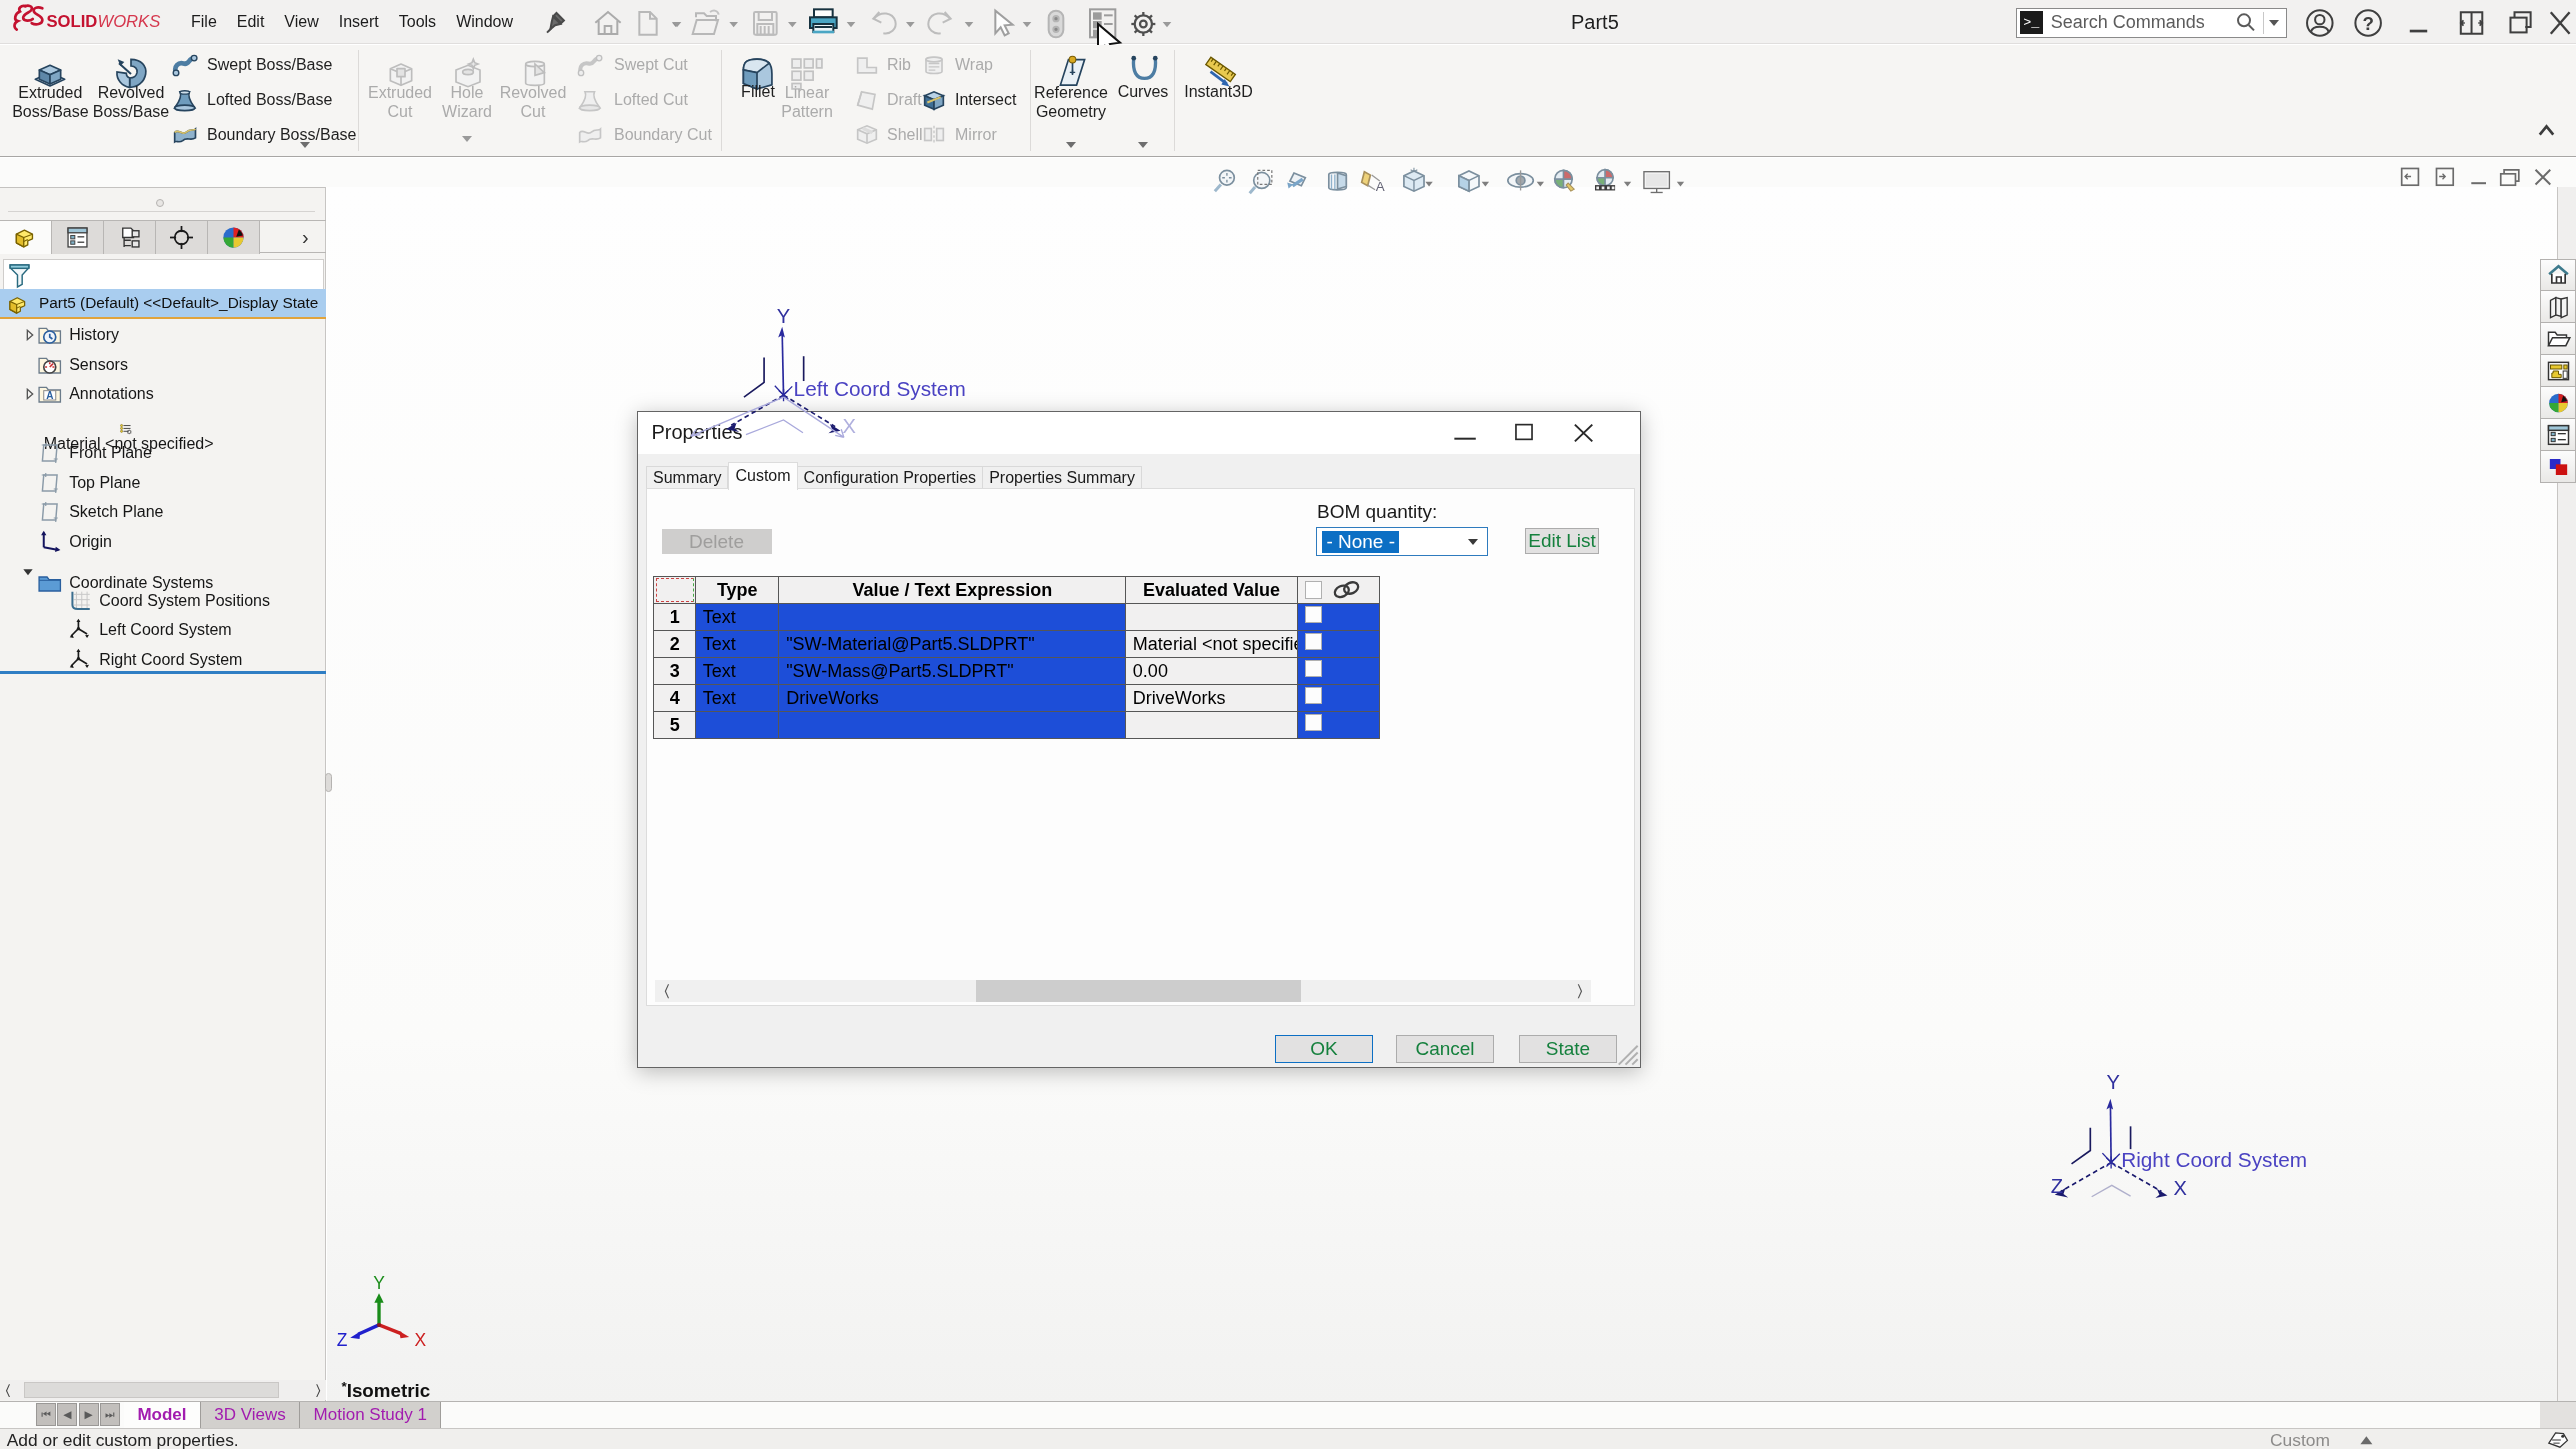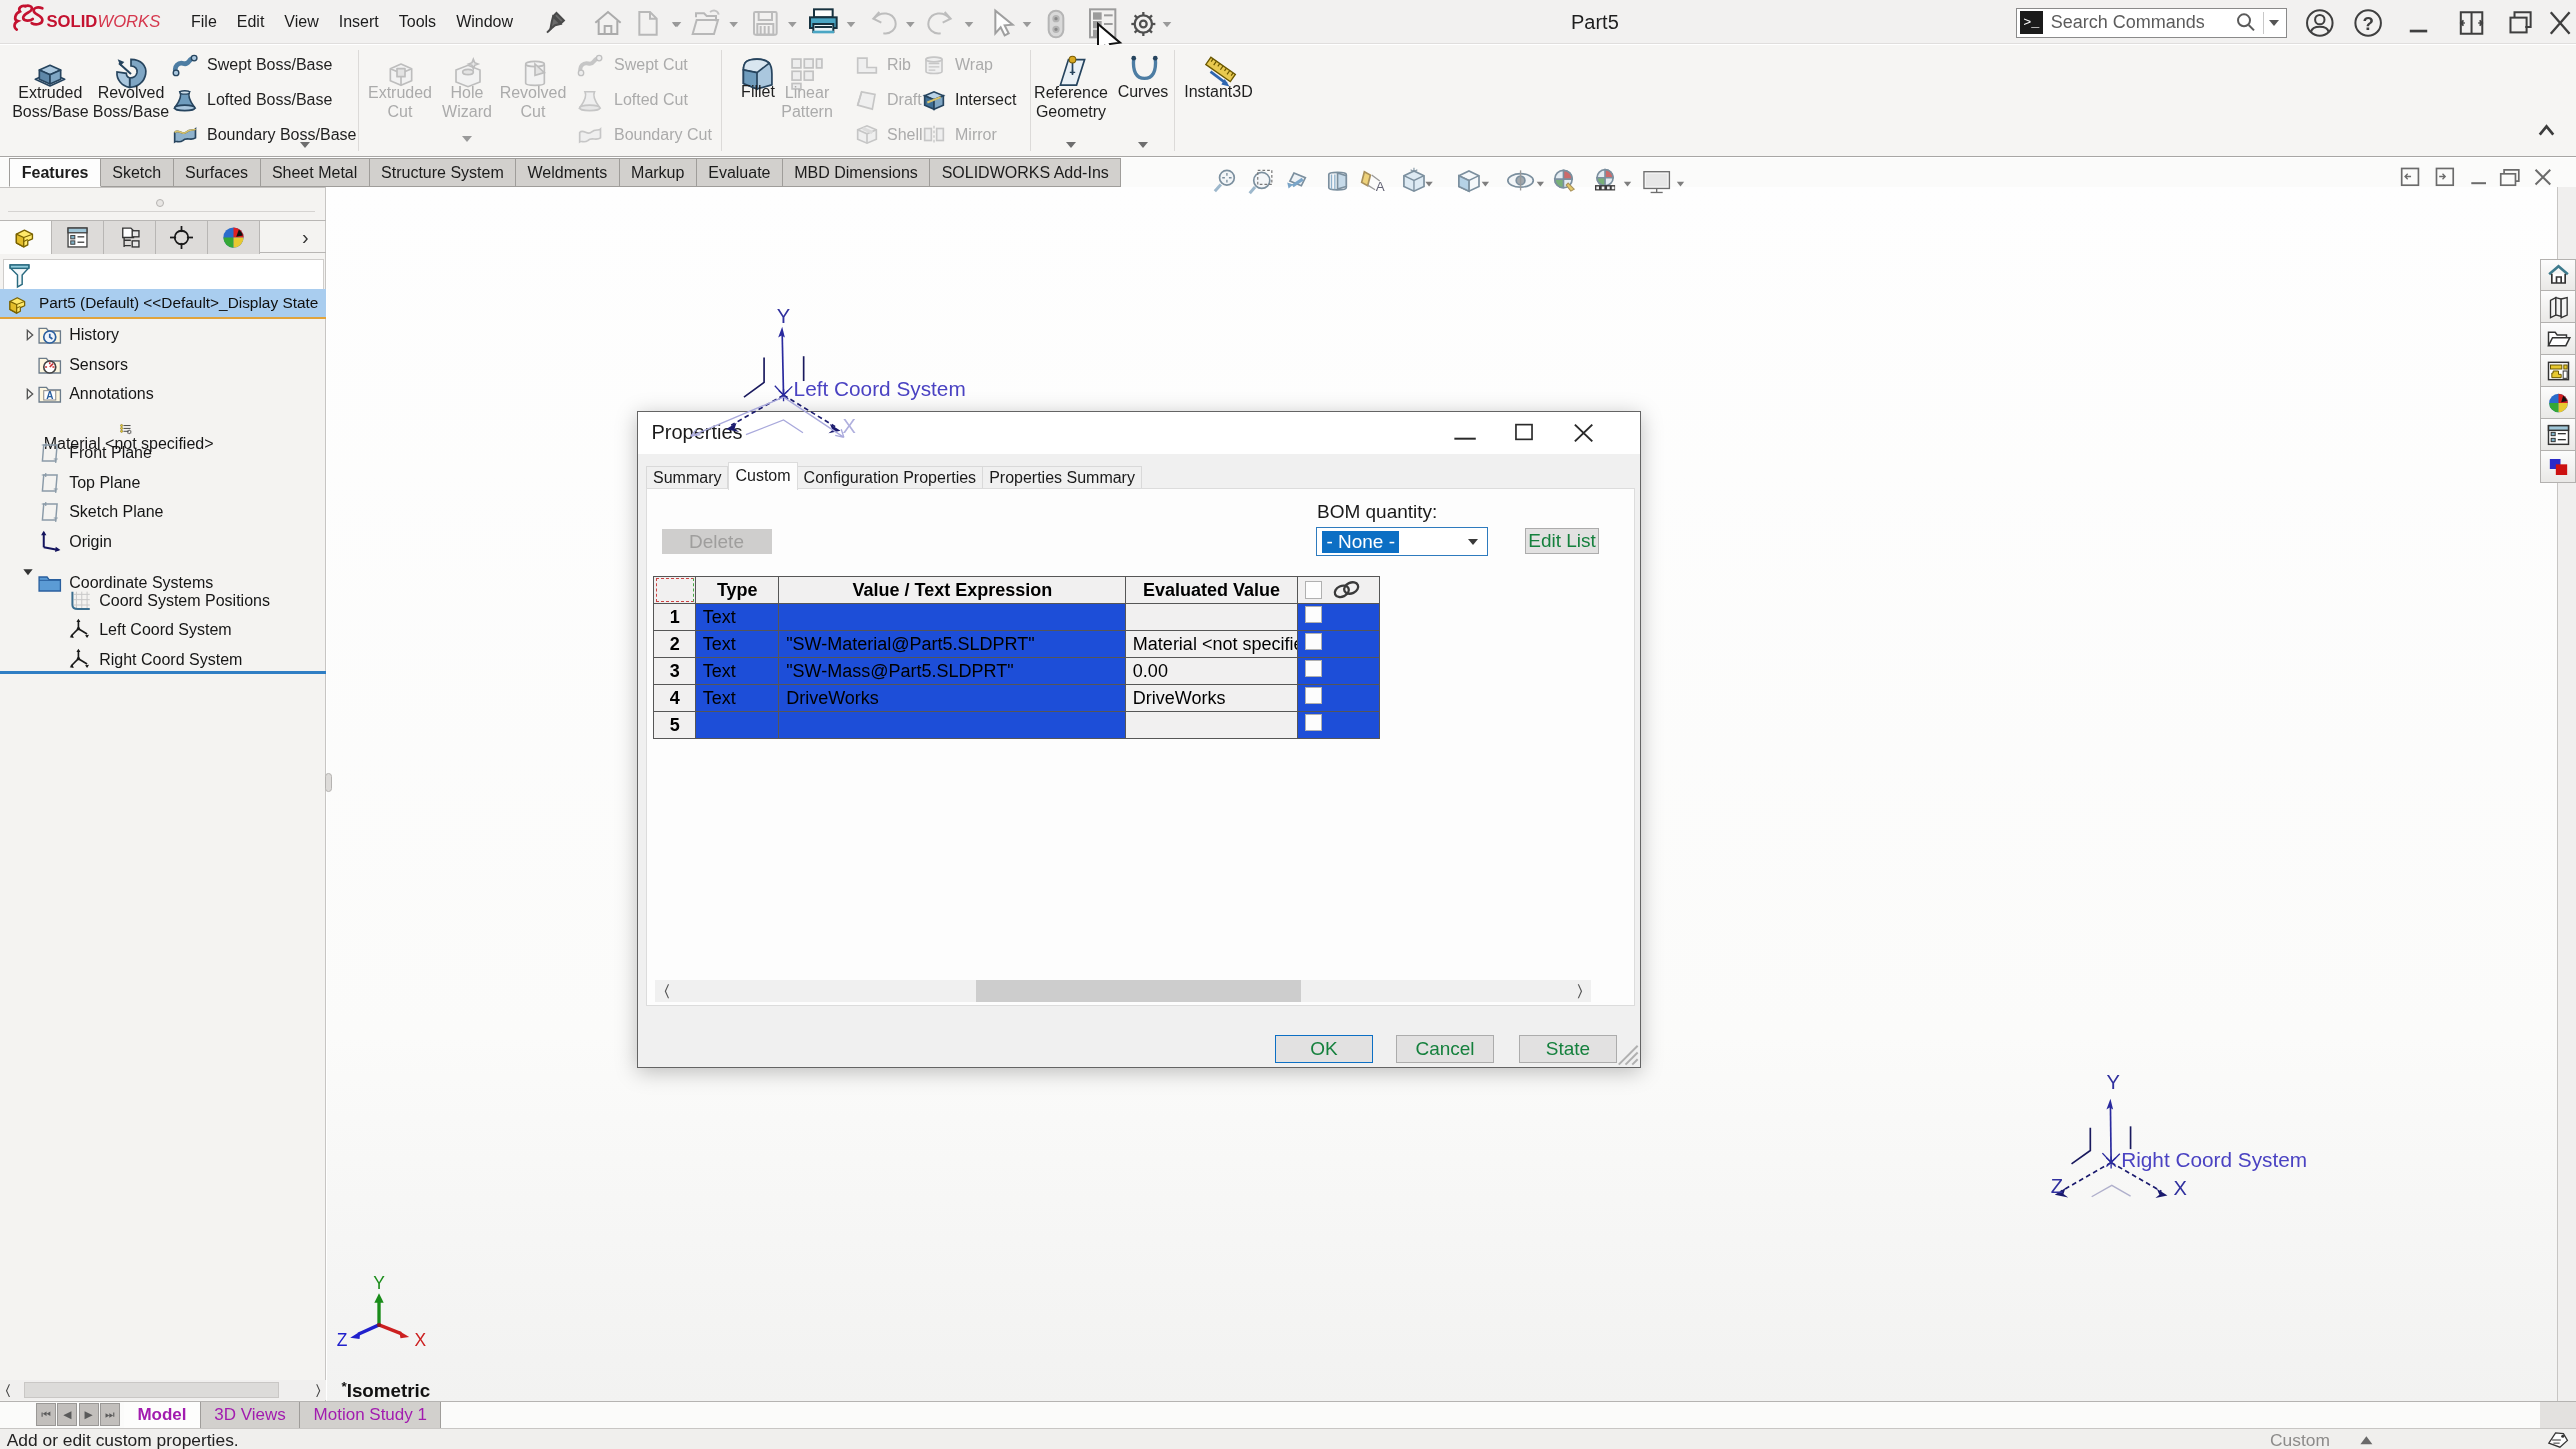--- a/index.html
+++ b/index.html
@@ -372,32 +372,20 @@
       </g>
       <path d="M14 26 L38 44" stroke="#2e66b0" stroke-width="4"></path>
       <path d="M42 48 l-12 -3 5 -8 z" fill="#2e66b0"></path>
     </svg>
     <div class="smalllabel" style="left:1178px;top:38px;width:81px;text-align:center;">Instant3D</div>
     <div class="abs" style="left:2533px;top:72px;width:27px;height:27px;"><svg width="27" height="27" viewBox="0 0 40 40">
         <path d="M10 26 L20 14 L30 26" fill="none" stroke="#3c3c3c" stroke-width="4"></path>
       </svg></div>
   </div>
   <div class="abs" id="tabrow">
-    <div id="tabs">
-      <div class="tab active">Features</div>
-      <div class="tab">Sketch</div>
-      <div class="tab">Surfaces</div>
-      <div class="tab">Sheet Metal</div>
-      <div class="tab">Structure System</div>
-      <div class="tab">Weldments</div>
-      <div class="tab">Markup</div>
-      <div class="tab">Evaluate</div>
-      <div class="tab">MBD Dimensions</div>
-      <div class="tab">SOLIDWORKS Add-Ins</div>
-    </div>
     <svg class="abs" style="left:1208px;top:8.7px;" width="483" height="29.5" viewBox="0 0 720 44">
       <g fill="none" stroke="#7b8f9e" stroke-width="2.5">
         <g>
           <circle cx="28" cy="16" r="11" fill="#f2f5f7"></circle>
           <line x1="19" y1="26" x2="10" y2="36" stroke-width="4.5" stroke="#9db8cc"></line>
           <path d="M28 9 v4 M28 19 v4 M21 16 h4 M31 16 h4" stroke-width="2"></path>
         </g>
         <g>
           <circle cx="80" cy="20" r="12" fill="#f4f6f8"></circle>
           <line x1="70" y1="30" x2="62" y2="39" stroke-width="4.5" stroke="#9db8cc"></line>

